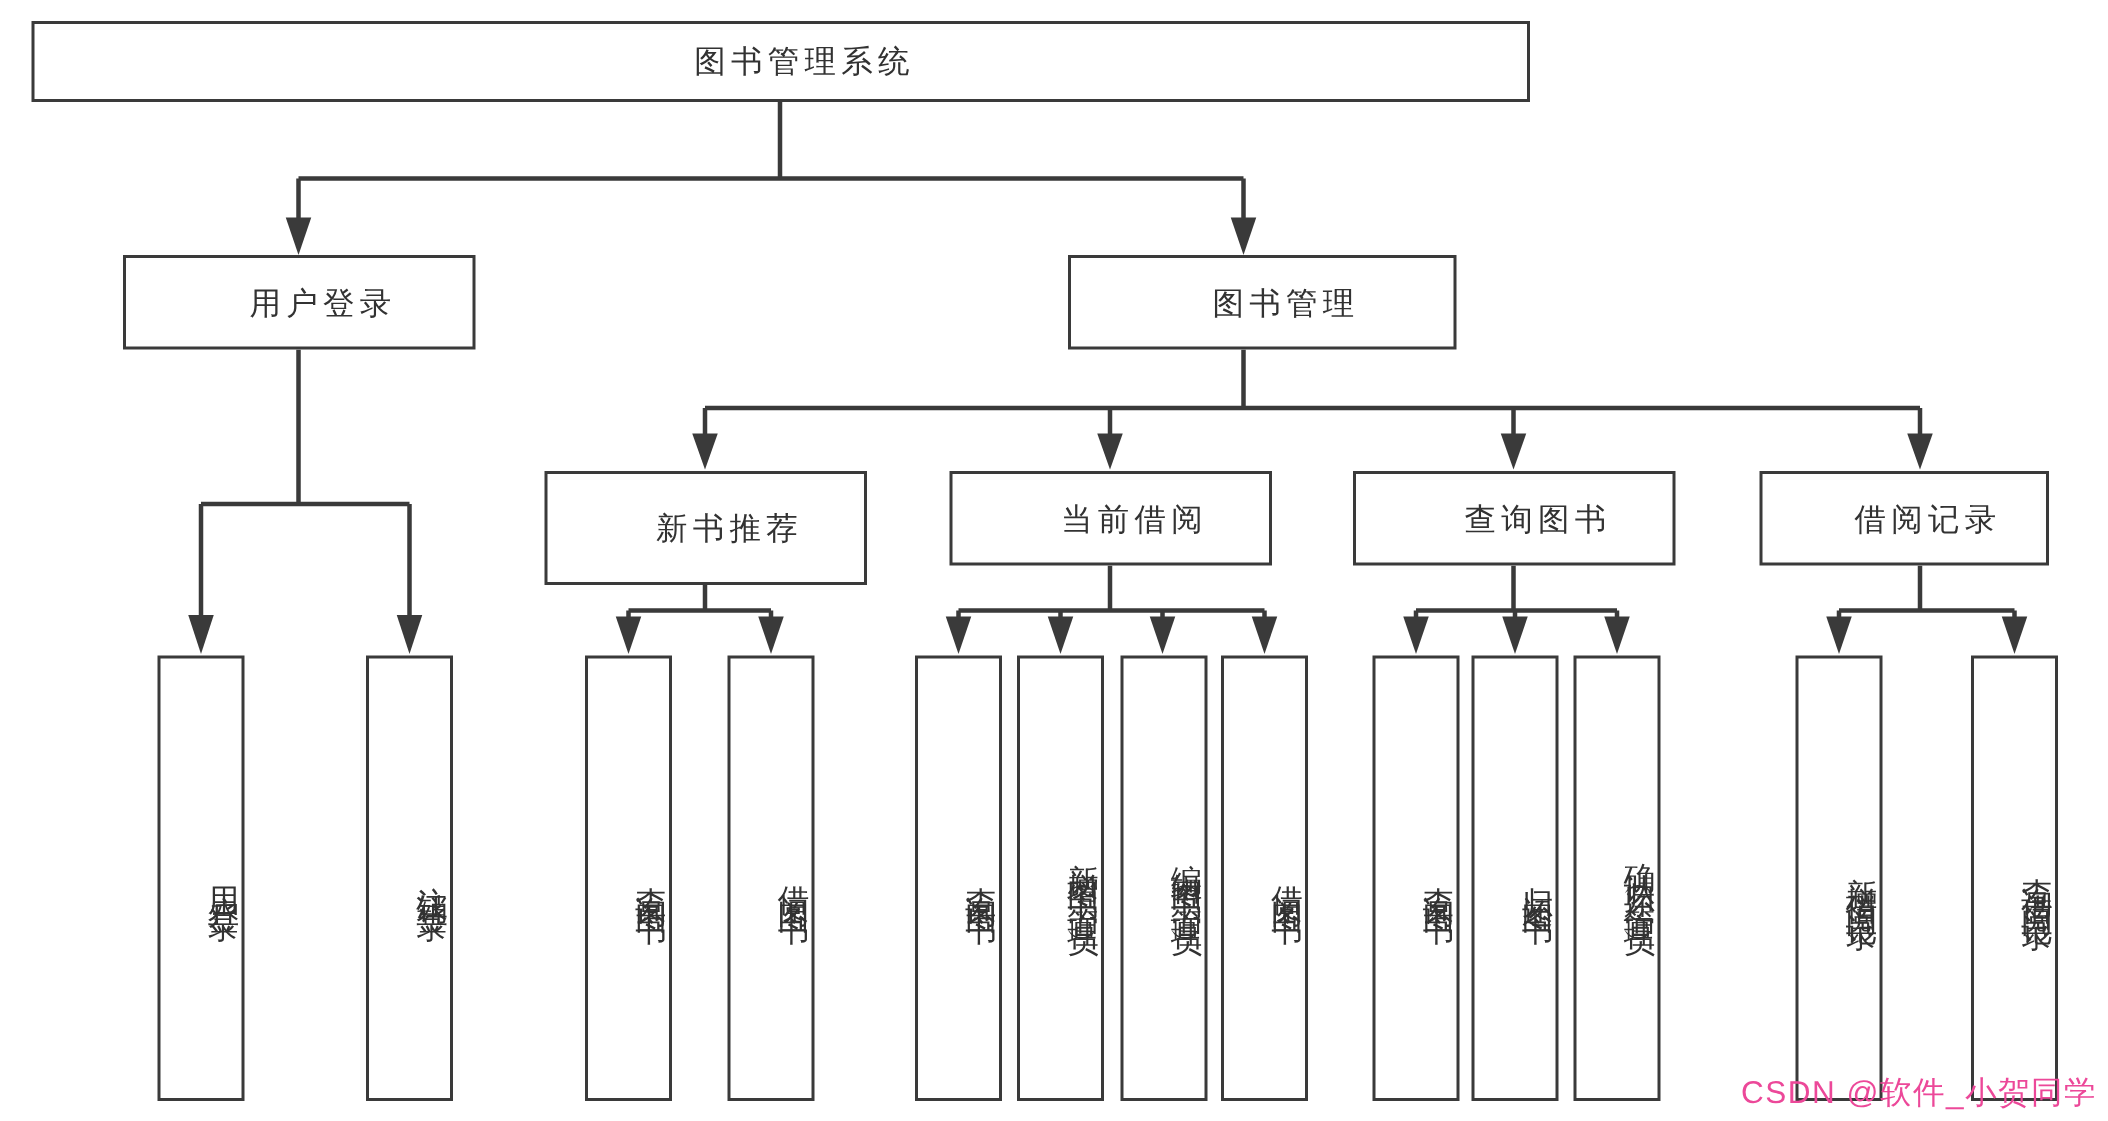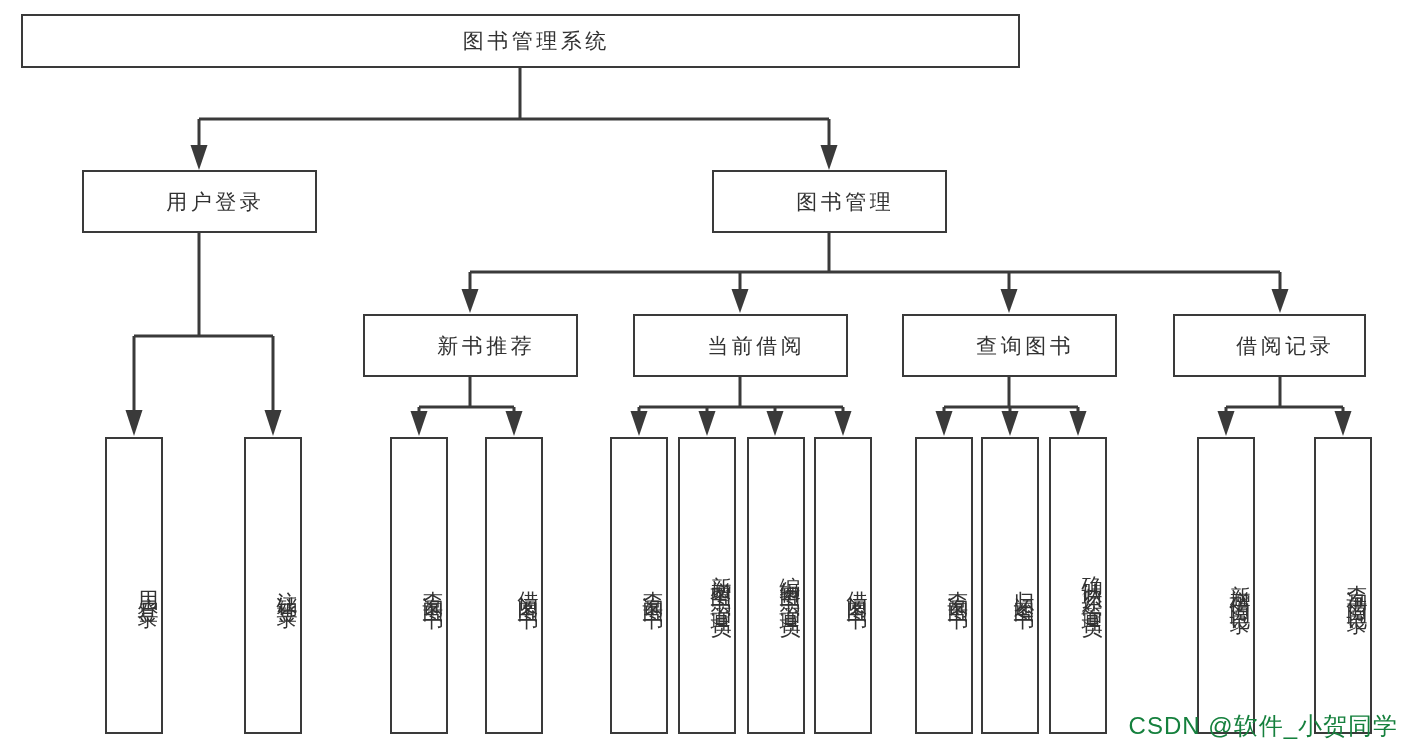--- a/index.html
+++ b/index.html
@@ -13,21 +13,21 @@
     border:2.5px solid #3a3a3a;display:flex;align-items:center;justify-content:center;
     z-index:2;color:#323232;padding-left:28px;
   }
   .h{font-size:21px;letter-spacing:3.5px;text-indent:3.5px;white-space:nowrap;}
   .v{
     writing-mode:vertical-rl;text-orientation:mixed;
     font-size:21px;letter-spacing:6px;line-height:1.05;white-space:nowrap;
   }
   .watermark{
     position:absolute;right:7px;bottom:5px;z-index:6;
-    font-size:24px;letter-spacing:1px;color:#15803d;white-space:nowrap;
+    font-size:21px;letter-spacing:1px;color:#ec4899;white-space:nowrap;
   }
 </style>
 </head>
 <body>
 
 <div class="canvas">
 
   <svg class="wires" width="1405" height="747" viewBox="0 0 1405 747">
     <g stroke="#3a3a3a" stroke-width="3" fill="none">
 
@@ -64,23 +64,23 @@
       <polygon points="1001.5,411 1018.5,411 1010,436"></polygon>
       <polygon points="1069.5,411 1086.5,411 1078,436"></polygon>
       <polygon points="1217.5,411 1234.5,411 1226,436"></polygon>
       <polygon points="1334.5,411 1351.5,411 1343,436"></polygon>
     </g>
   </svg>
 
   <div class="node h" style="left:21px;top:14px;width:999px;height:54px">图书管理系统</div>
 
   <div class="node h" style="left:82px;top:170px;width:235px;height:63px">用户登录</div>
-  <div class="node h" style="left:712px;top:170px;width:235px;height:63px">图书管理</div>
+  <div class="node h" style="left:712px;top:170px;width:259px;height:63px">图书管理</div>
 
-  <div class="node h" style="left:363px;top:314px;width:215px;height:63px">新书推荐</div>
+  <div class="node h" style="left:363px;top:314px;width:215px;height:76px">新书推荐</div>
   <div class="node h" style="left:633px;top:314px;width:215px;height:63px">当前借阅</div>
   <div class="node h" style="left:902px;top:314px;width:215px;height:63px">查询图书</div>
   <div class="node h" style="left:1173px;top:314px;width:193px;height:63px">借阅记录</div>
 
   <div class="node v" style="left:105px;top:437px;width:58px;height:297px">用户登录</div>
   <div class="node v" style="left:244px;top:437px;width:58px;height:297px">注销登录</div>
 
   <div class="node v" style="left:390px;top:437px;width:58px;height:297px">查询图书</div>
   <div class="node v" style="left:485px;top:437px;width:58px;height:297px">借阅图书</div>
 

